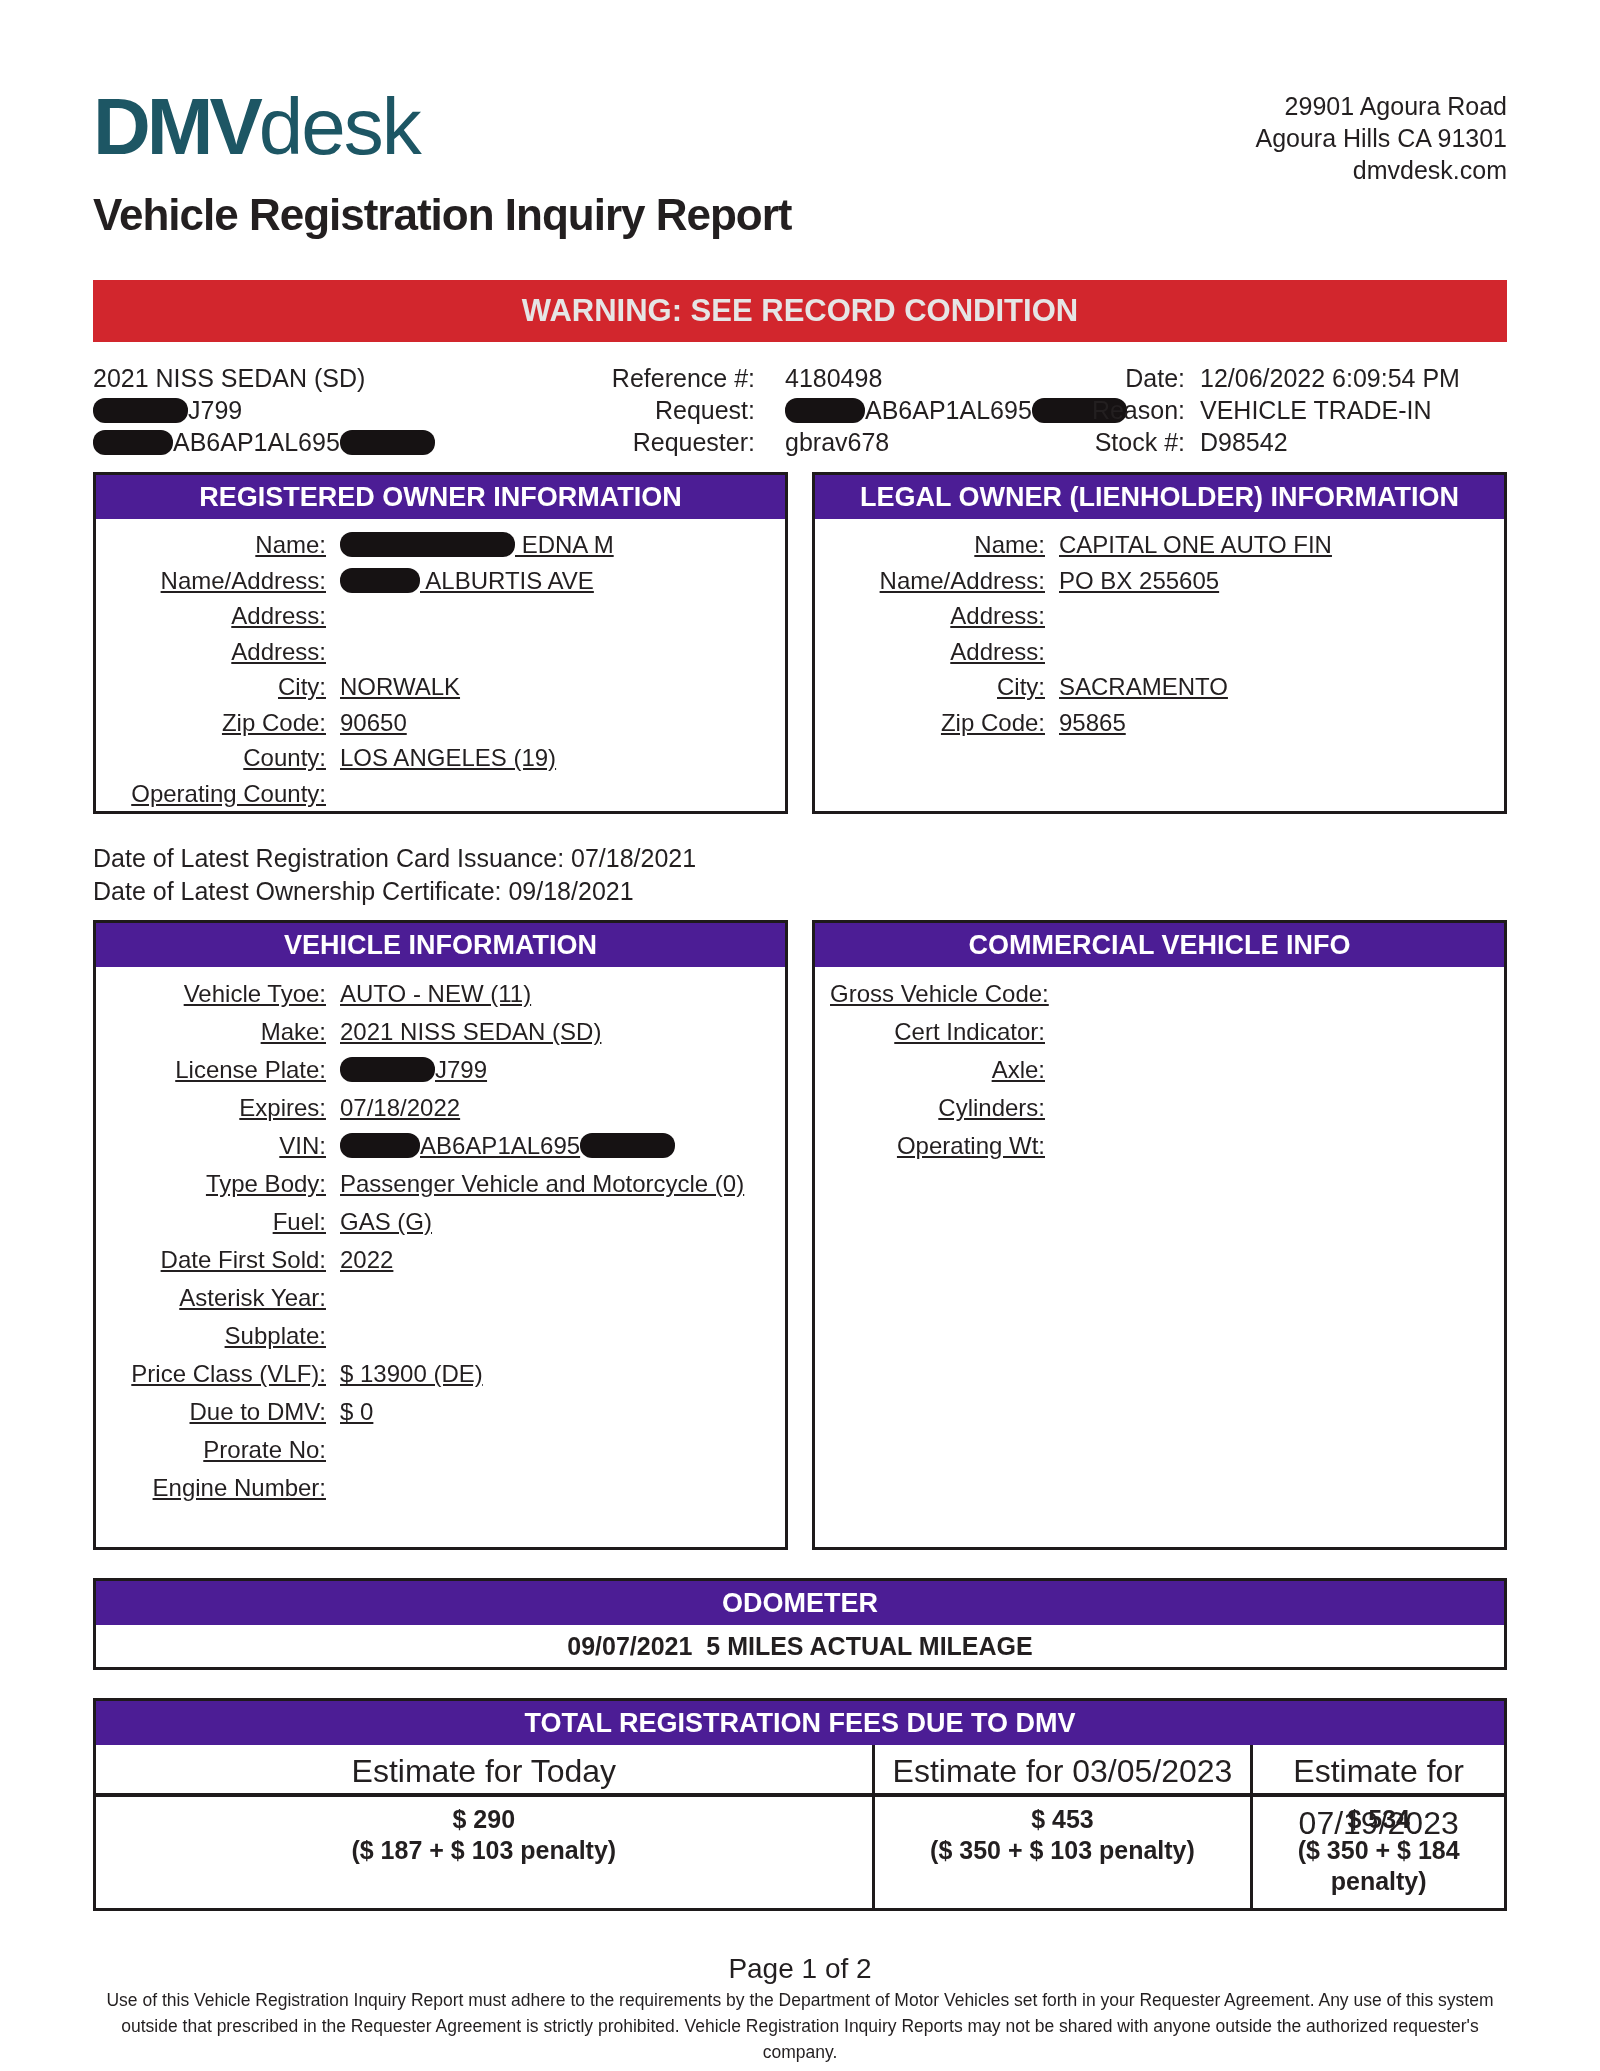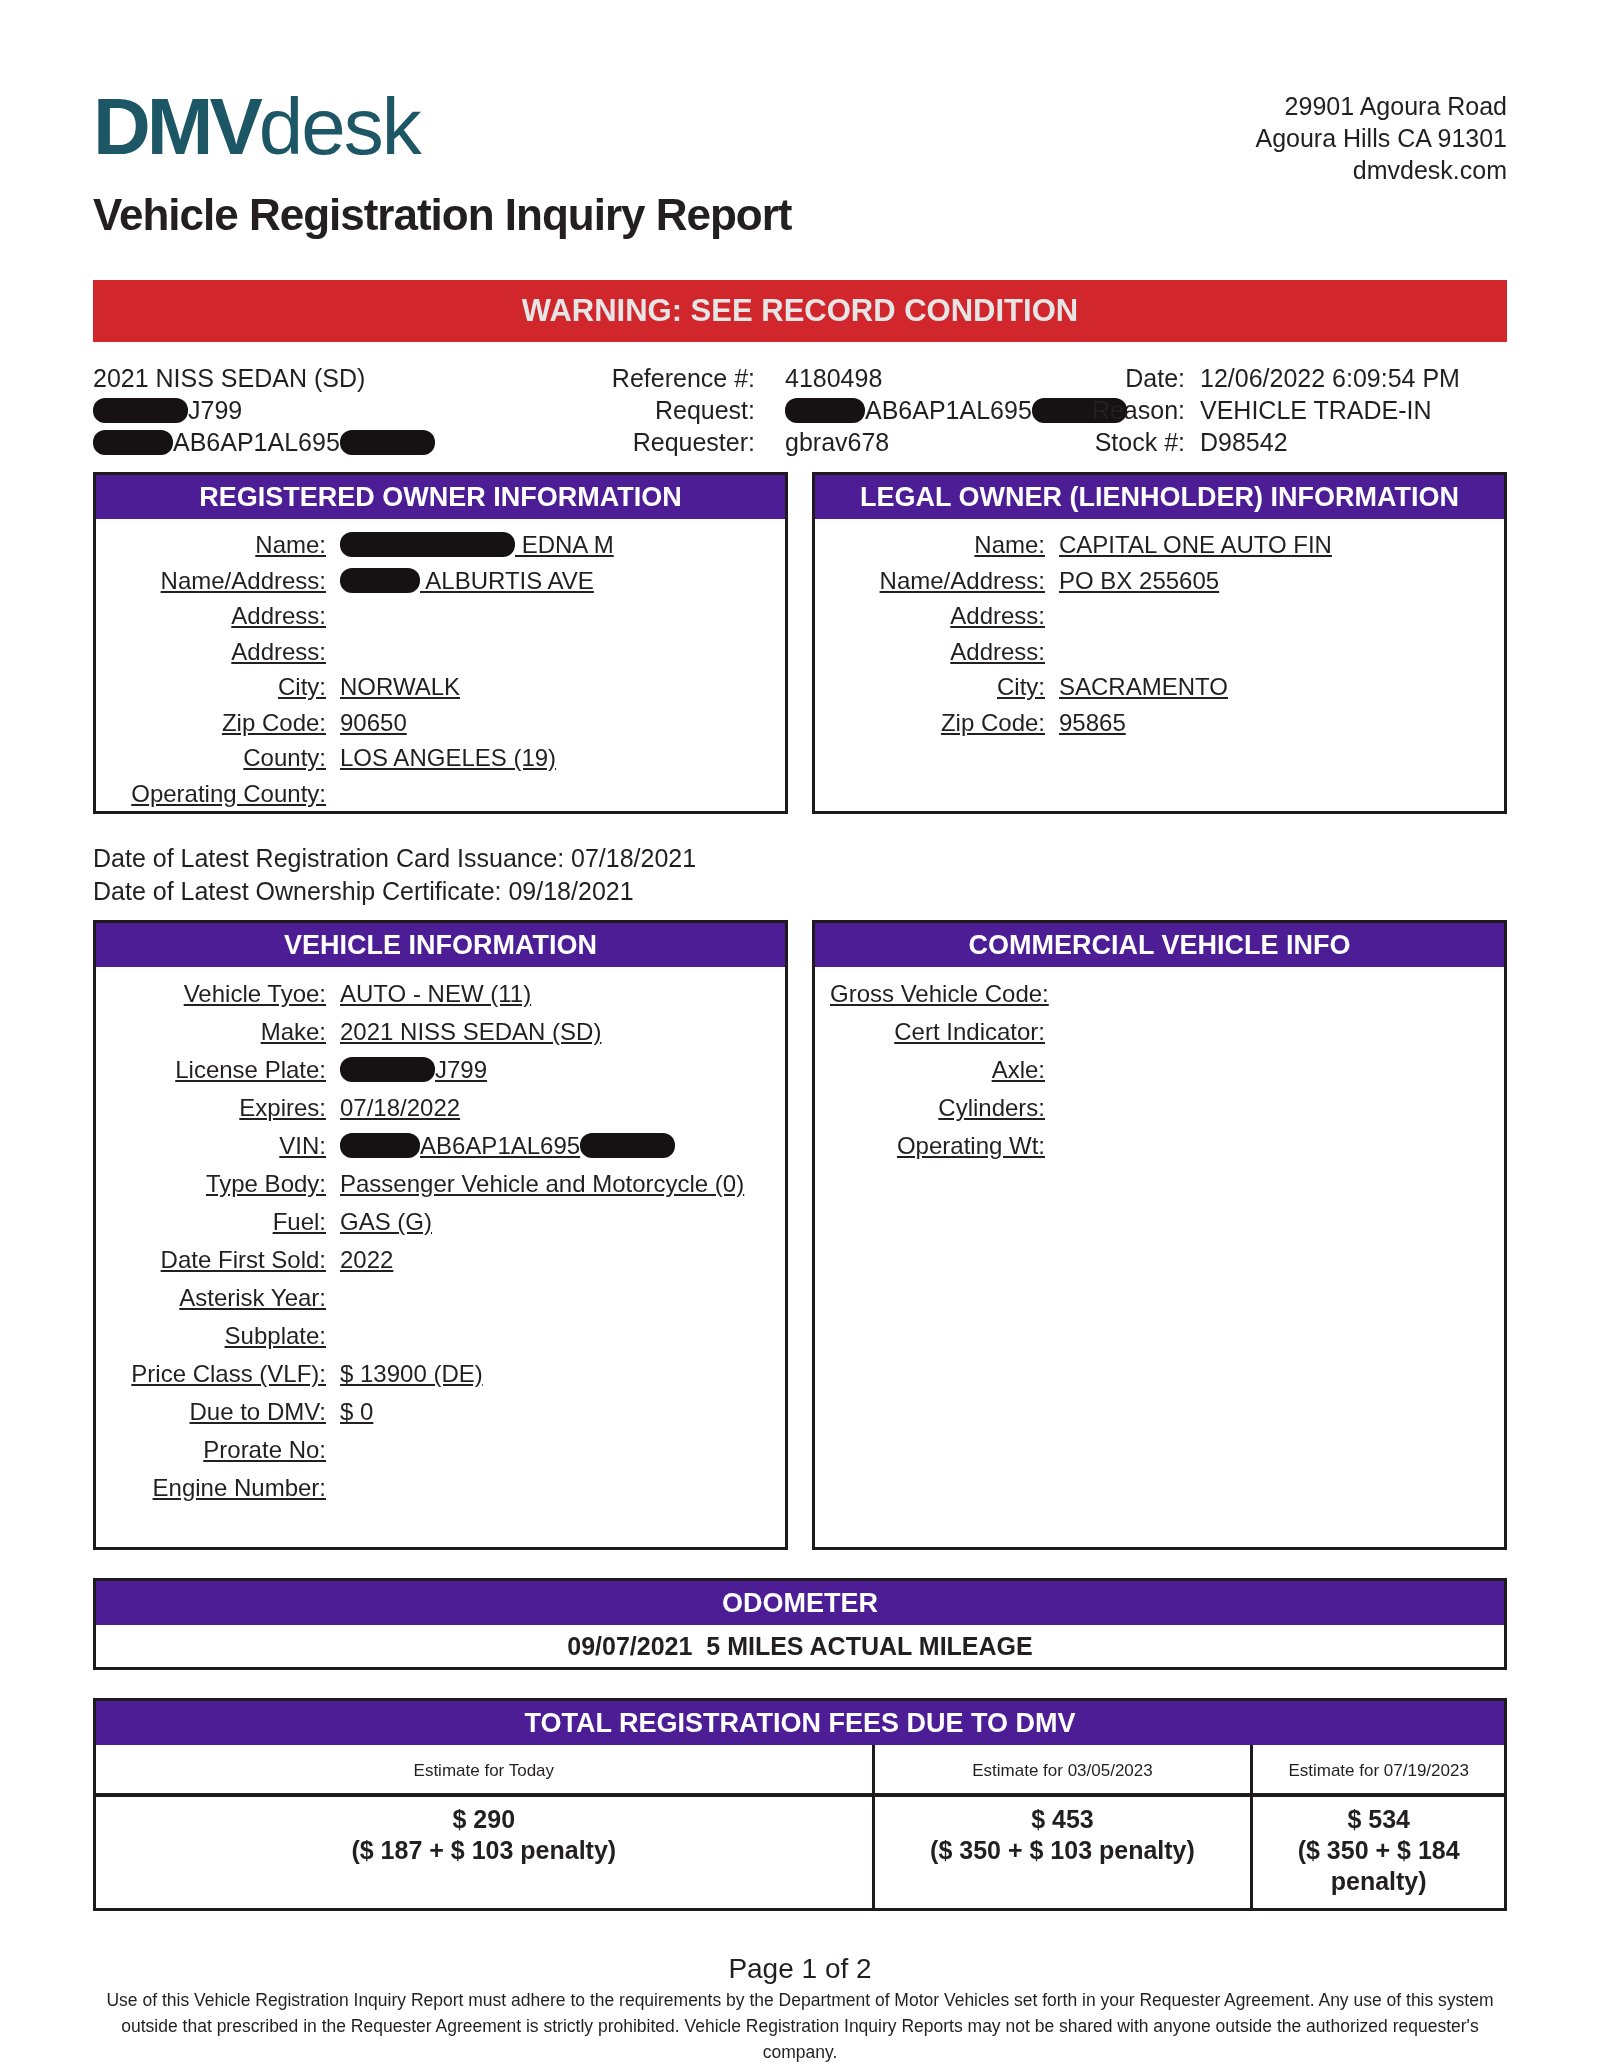--- a/index.html
+++ b/index.html
@@ -47,21 +47,21 @@
   }
   
   .notes { margin-top:28px; font-size:25px; line-height:33px; }
   
   .odo { margin-top:28px; border:3px solid #1e1a1b; }
   .odo-value { height:42px; line-height:42px; text-align:center; font-size:25px; font-weight:bold; white-space:pre; }
   
   .fees { margin-top:28px; border:3px solid #1e1a1b; }
   .fees-grid { display:grid; grid-template-columns:55.3% 26.9% 17.8%; }
   .fee-head {
-    height:52px; line-height:52px; text-align:center; font-size:17px;
+    height:52px; line-height:52px; text-align:center; font-size:32px;
     border-right:3px solid #1e1a1b; border-bottom:4px solid #1e1a1b;
   }
   .fee-val {
     text-align:center; font-size:25px; font-weight:bold; line-height:31px;
     padding:7px 0 11px; border-right:3px solid #1e1a1b;
   }
   .no-r { border-right:none; }
   
   .footer { position:absolute; left:0; right:0; bottom:6px; text-align:center; }
   .page-num { font-size:28px; line-height:36px; }

